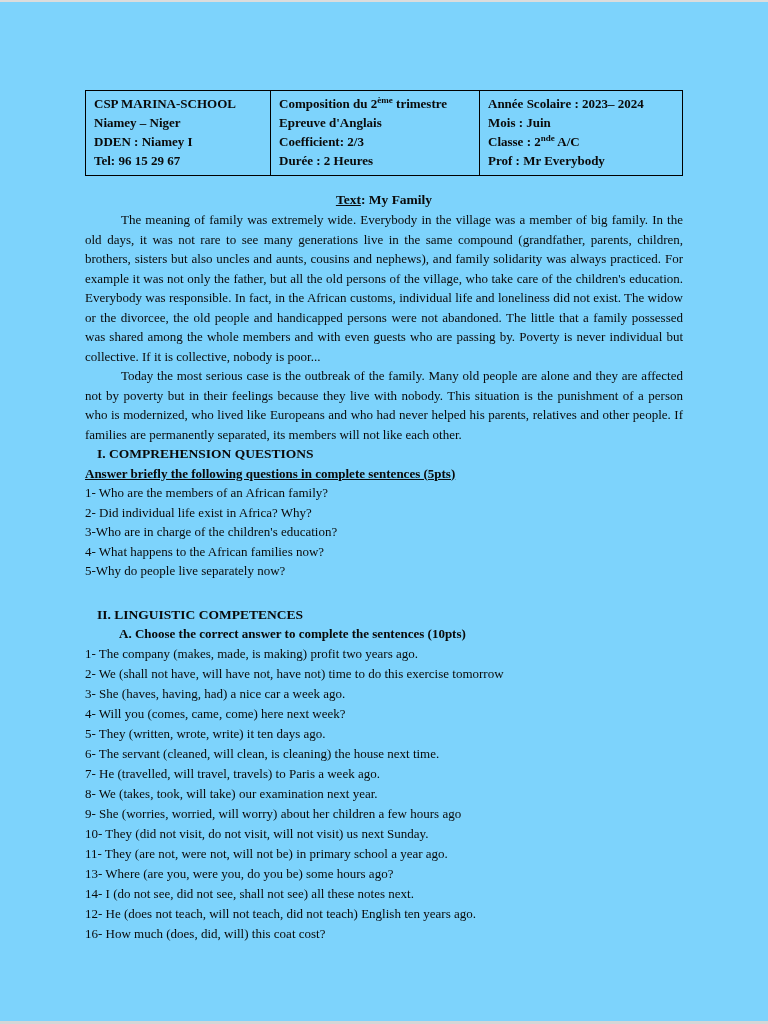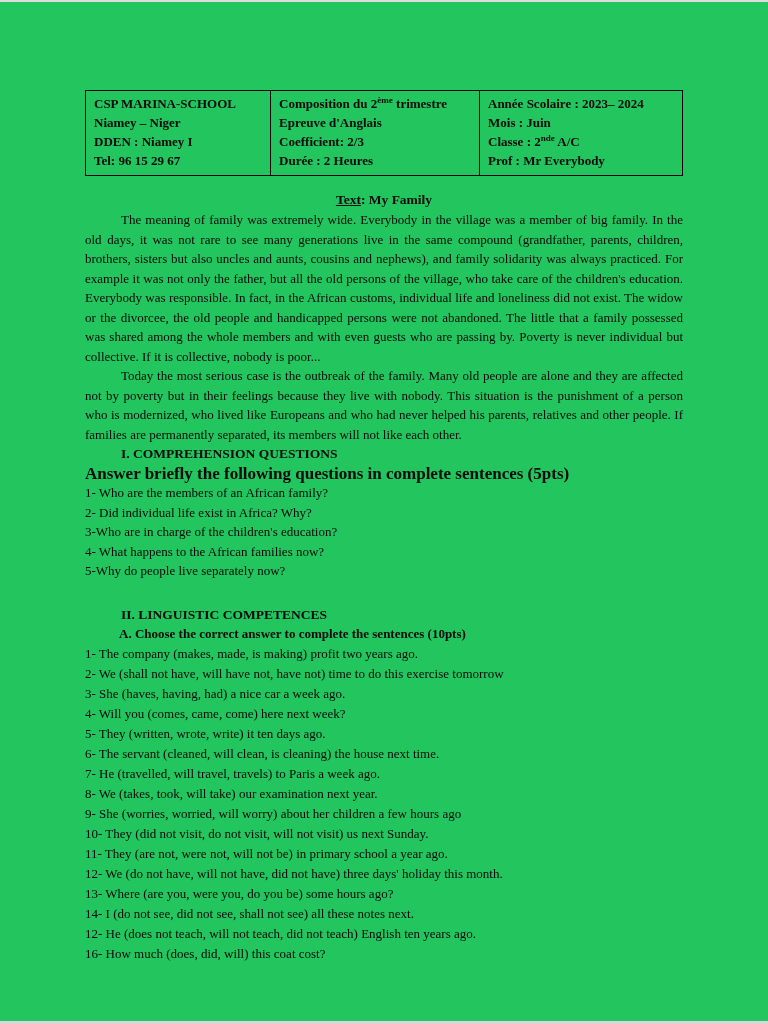--- a/index.html
+++ b/index.html
@@ -6,21 +6,21 @@
   html, body { width: 768px; height: 1024px; }
   body {
     background: #ffffff;
     font-family: "Liberation Serif", serif;
     color: #0a0a0a;
   }
   .page {
     position: relative;
     width: 768px;
     height: 1024px;
-    background: #22c55e;
+    background: #7dd3fc;
     overflow: hidden;
     padding: 90px 85px 0 85px;
   }
   .edge-strip-top {
     position: absolute; top: 0; left: 0; width: 100%; height: 2px;
     background: #dcdcdc;
   }
   .edge-strip-bottom {
     position: absolute; bottom: 0; left: 0; width: 100%; height: 3px;
     background: #d6d6d6;
@@ -57,26 +57,27 @@
     font-size: 13px;
     line-height: 19.5px;
     text-align: justify;
     text-indent: 36px;
   }
 
   .sec-heading {
     font-weight: bold;
     font-size: 13.5px;
     line-height: 19.5px;
-    margin-left: 36px;
+    margin-left: 12px;
   }
   .sec-instruction {
     font-weight: bold;
-    font-size: 17px;
+    font-size: 13px;
     line-height: 19.5px;
+    text-decoration: underline;
   }
   .sub-heading {
     font-weight: bold;
     font-size: 13px;
     line-height: 19.5px;
     margin-left: 34px;
   }
   .line {
     font-size: 13px;
     line-height: 19.5px;
@@ -141,21 +142,20 @@
     <div class="line ling-item">2- We (shall not have, will have not, have not) time to do this exercise tomorrow</div>
     <div class="line ling-item">3- She (haves, having, had) a nice car a week ago.</div>
     <div class="line ling-item">4- Will you (comes, came, come) here next week?</div>
     <div class="line ling-item">5- They (written, wrote, write) it ten days ago.</div>
     <div class="line ling-item">6- The servant (cleaned, will clean, is cleaning) the house next time.</div>
     <div class="line ling-item">7- He (travelled, will travel, travels) to Paris a week ago.</div>
     <div class="line ling-item">8- We (takes, took, will take) our examination next year.</div>
     <div class="line ling-item">9- She (worries, worried, will worry) about her children a few hours ago</div>
     <div class="line ling-item">10- They (did not visit, do not visit, will not visit) us next Sunday.</div>
     <div class="line ling-item">11- They (are not, were not, will not be) in primary school a year ago.</div>
-    <div class="line ling-item">12- We (do not have, will not have, did not have) three days' holiday this month.</div>
     <div class="line ling-item">13- Where (are you, were you, do you be) some hours ago?</div>
     <div class="line ling-item">14- I (do not see, did not see, shall not see) all these notes next.</div>
     <div class="line ling-item">12- He (does not teach, will not teach, did not teach) English ten years ago.</div>
     <div class="line ling-item">16- How much (does, did, will) this coat cost?</div>
   </div>
 
   <div class="edge-strip-bottom"></div>
 </div>
 
 </body></html>

